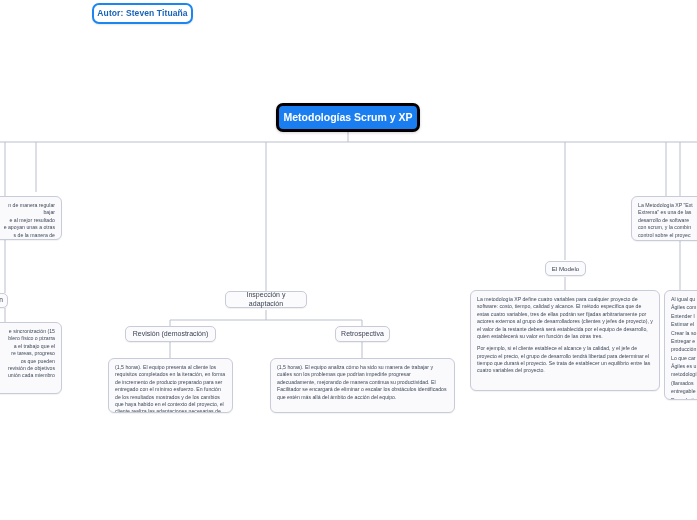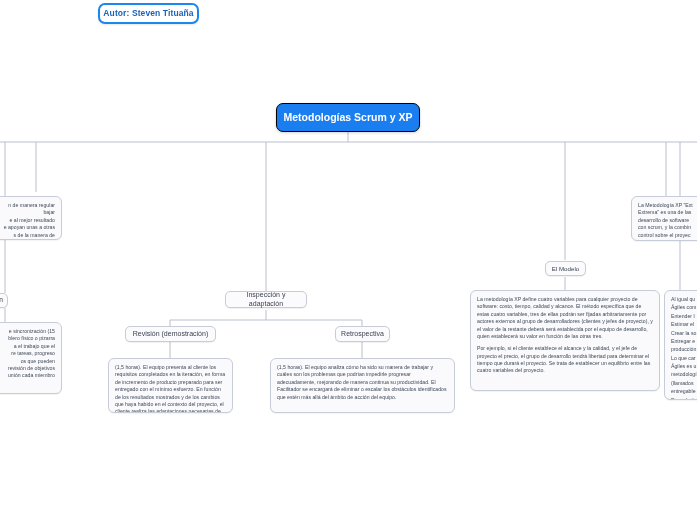--- a/index.html
+++ b/index.html
@@ -45,21 +45,21 @@
     display: flex;
     align-items: center;
     justify-content: center;
     text-align: center;
     box-shadow: 0 1px 2px rgba(0,0,0,.10);
   }
 
   
   .node-root {
     background: #1a7ef0;
-    border: 1px solid #000000;
+    border: 3px solid #000000;
     border-radius: 7px;
     color: #ffffff;
     font-weight: bold;
     font-size: 10.5px;
     display: flex;
     align-items: center;
     justify-content: center;
     text-align: center;
     box-shadow: 0 1px 3px rgba(0,0,0,.18);
   }
@@ -129,21 +129,21 @@
     <path d="M170 341 L170 358" stroke="#b9bfcc" stroke-width="1" fill="none"></path>
     <path d="M362 341 L362 358" stroke="#b9bfcc" stroke-width="1" fill="none"></path>
 
     <path d="M565 277 L565 290" stroke="#b9bfcc" stroke-width="1" fill="none"></path>
 
     <path d="M5 308 L5 322" stroke="#b9bfcc" stroke-width="1" fill="none"></path>
 
     <path d="M680 142 L680 290" stroke="#b9bfcc" stroke-width="1" fill="none"></path>
   </svg>
 
-  <div class="node node-author" style="left:98px; top:3px; width:101px; height:21px;">
+  <div class="node node-author" style="left:92px; top:3px; width:101px; height:21px;">
     <span>Autor: Steven Tituaña</span>
   </div>
 
   <div class="node node-root" style="left:276px; top:103px; width:144px; height:29px;">
     <span>Metodologías Scrum y XP</span>
   </div>
 
   <div class="node node-chip" style="left:-36px; top:293px; width:44px; height:15px; justify-content:flex-end; font-size:6.6px;">
     <span>ción</span>
   </div>

